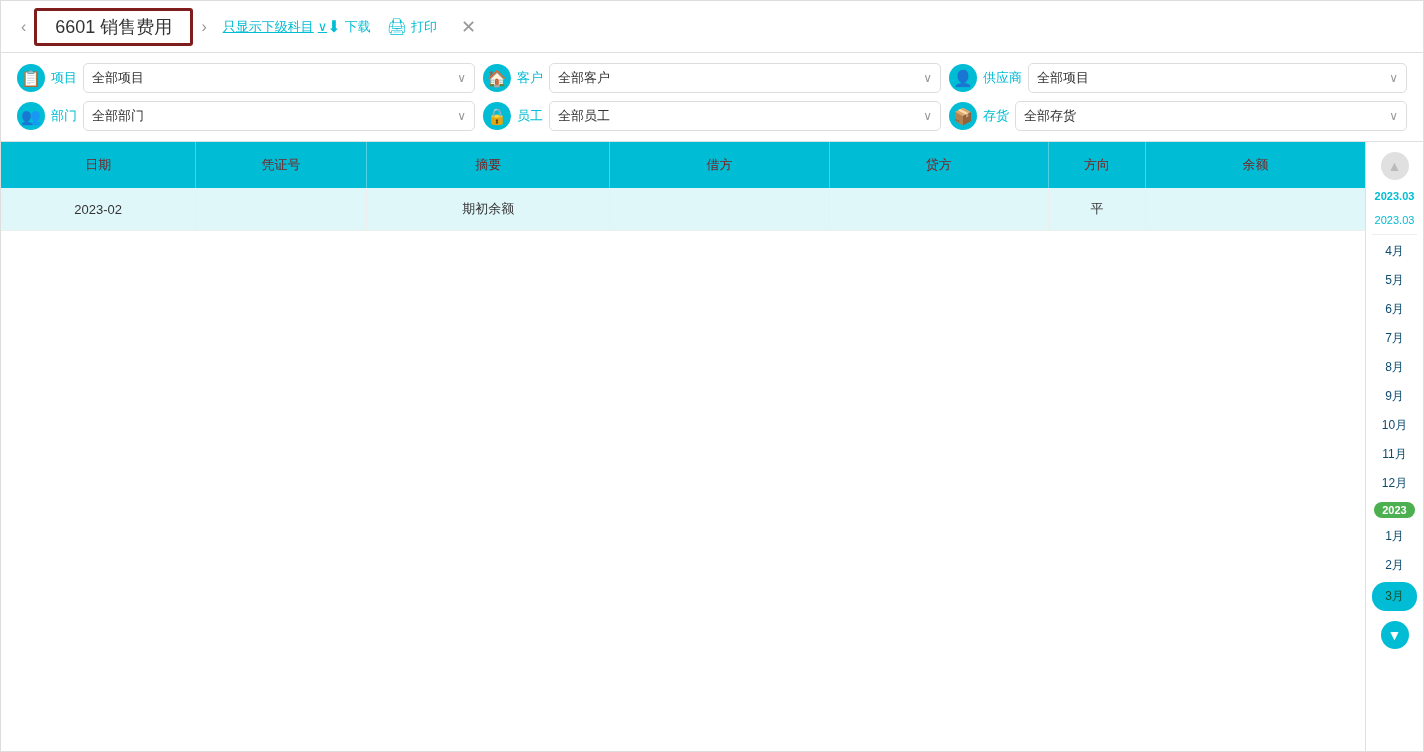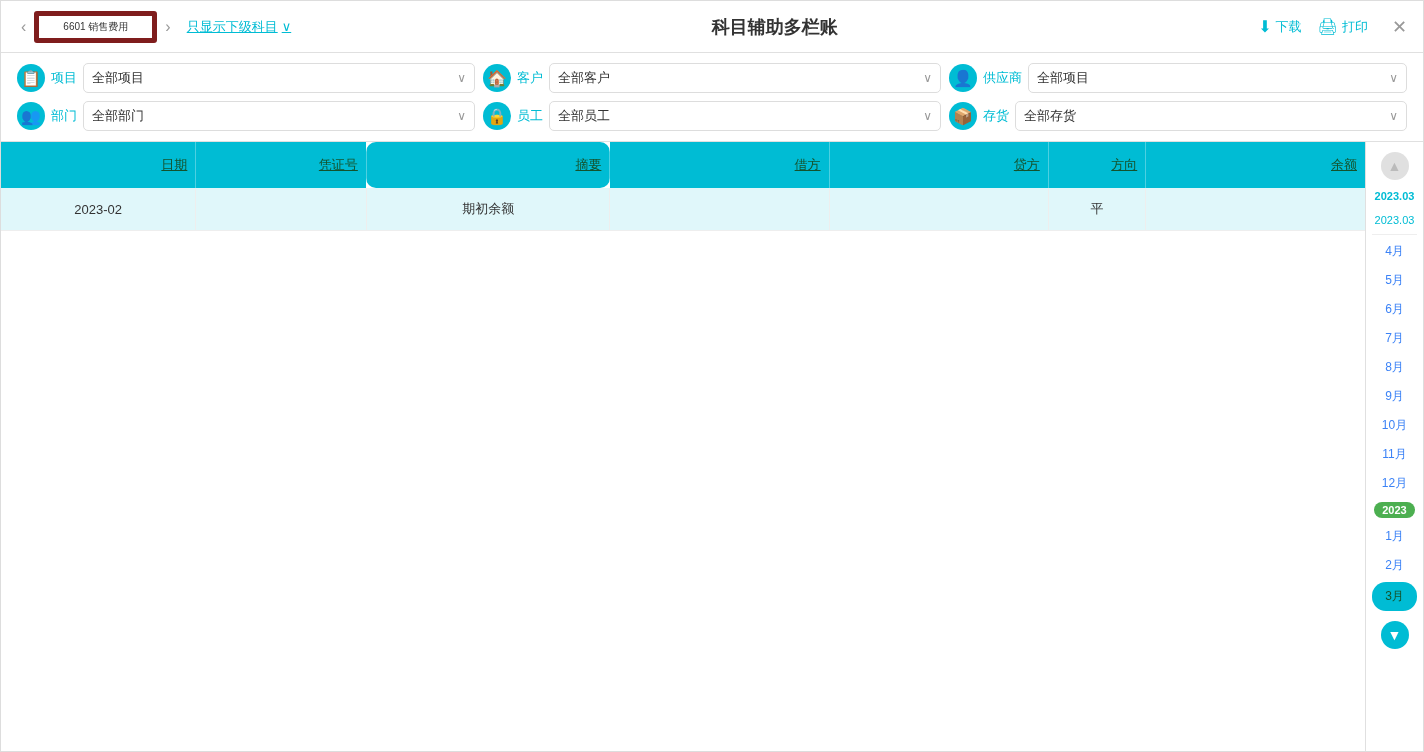--- a/index.html
+++ b/index.html
@@ -2,21 +2,21 @@
 <html><head>
   <meta charset="utf-8">
   <style>
     * { box-sizing: border-box; margin: 0; padding: 0; }
     body { font-family: "Microsoft YaHei", "PingFang SC", sans-serif; font-size: 13px; background: #f0f0f0; }
     .window { width: 1424px; height: 752px; background: #fff; position: relative; overflow: hidden; border: 1px solid #ddd; }
     
     
     .header { display: flex; align-items: center; padding: 10px 16px; border-bottom: 1px solid #e0e0e0; background: #fff; height: 52px; }
     .nav-btn { background: none; border: none; cursor: pointer; color: #999; font-size: 16px; padding: 2px 4px; }
-    .account-code { border: 5px solid #7f1d1d; border-radius: 3px; padding: 4px 24px; font-size: 10px; min-width: 120px; color: #333; margin: 0 4px; }
+    .account-code { border: 3px solid #7f1d1d; border-radius: 3px; padding: 4px 18px; font-size: 18px; min-width: 120px; color: #333; margin: 0 4px; }
     .show-sub { color: #00bcd4; text-decoration: underline; cursor: pointer; margin-left: 12px; display: flex; align-items: center; gap: 4px; }
     .page-title { flex: 1; text-align: center; font-size: 18px; font-weight: bold; color: #333; }
     .header-actions { display: flex; gap: 16px; align-items: center; }
     .header-btn { display: flex; align-items: center; gap: 4px; color: #00bcd4; cursor: pointer; background: none; border: none; font-size: 13px; }
     .close-btn { color: #999; font-size: 18px; cursor: pointer; background: none; border: none; margin-left: 8px; }
 
     
     .filter-bar { padding: 10px 16px; background: #fff; display: flex; flex-wrap: wrap; gap: 8px 0; border-bottom: 1px solid #e0e0e0; }
     .filter-row { display: flex; align-items: center; width: 100%; gap: 8px; }
     .filter-item { display: flex; align-items: center; gap: 6px; flex: 1; }
@@ -25,37 +25,37 @@
     .filter-select { flex: 1; border: 1px solid #ddd; border-radius: 5px; padding: 5px 8px; font-size: 13px; color: #333; background: #fff; display: flex; align-items: center; justify-content: space-between; cursor: pointer; min-width: 0; }
     .filter-select .arrow { color: #999; font-size: 12px; }
 
     
     .main-content { display: flex; height: calc(752px - 52px - 88px); }
     
     
     .table-area { flex: 1; overflow: auto; }
     table { width: 100%; border-collapse: collapse; }
     thead tr { background: #00bcd4; }
-    thead th { color: #14532d; padding: 14px 8px; text-align: right; font-weight: normal; font-size: 13px; border-right: 1px solid rgba(255,255,255,0.3); text-decoration: underline; }
+    thead th { color: #7f1d1d; padding: 14px 8px; text-align: center; font-weight: normal; font-size: 13px; border-right: 1px solid rgba(255,255,255,0.3); }
     thead th:last-child { border-right: none; }
     tbody tr { background: #fff; }
     tbody tr:nth-child(even) { background: #f9f9f9; }
     tbody td { padding: 12px 8px; text-align: center; font-size: 13px; color: #333; border-bottom: 1px solid #eee; border-right: 1px solid #eee; }
     tbody td:last-child { border-right: none; }
     .col-date { width: 160px; }
     .col-voucher { width: 140px; }
-    .col-summary { width: 200px; border-radius: 10px; }
+    .col-summary { width: 200px; }
     .col-debit { width: 180px; }
     .col-credit { width: 180px; }
     .col-dir { width: 80px; }
     .col-balance { width: 180px; }
 
     
     .right-sidebar { width: 58px; background: #fff; border-left: 1px solid #e0e0e0; display: flex; flex-direction: column; align-items: center; overflow: hidden; }
-    .sidebar-month { width: 100%; text-align: center; padding: 6px 2px; font-size: 12px; color: #3b82f6; cursor: pointer; }
+    .sidebar-month { width: 100%; text-align: center; padding: 6px 2px; font-size: 12px; color: #0c4a6e; cursor: pointer; }
     .sidebar-month.active-teal { background: #00bcd4; color: #fff; border-radius: 14px; margin: 2px 6px; width: calc(100% - 12px); }
     .sidebar-year-badge { background: #4caf50; color: #fff; border-radius: 10px; padding: 2px 8px; font-size: 11px; margin: 2px auto; display: block; text-align: center; font-weight: bold; }
     .sidebar-nav { width: 28px; height: 28px; border-radius: 50%; background: #00bcd4; color: #fff; display: flex; align-items: center; justify-content: center; cursor: pointer; margin: 4px auto; font-size: 14px; }
     .sidebar-nav-disabled { background: #e0e0e0; color: #bbb; }
     .sidebar-item-wrapper { width: 100%; display: flex; justify-content: center; }
     .sidebar-section-divider { width: 80%; height: 1px; background: #eee; margin: 2px auto; }
     
     
     .row-highlighted { background: #e0f7fa !important; }
   </style>
@@ -65,21 +65,20 @@
 <div class="window">
 
   <div class="header">
     <button class="nav-btn">‹</button>
     <div class="account-code">6601 销售费用</div>
     <button class="nav-btn">›</button>
     <span class="show-sub">
       <span>只显示下级科目</span>
       <span>∨</span>
     </span>
-    <div class="page-title">科目辅助多栏账</div>
     <div class="header-actions">
       <button class="header-btn">
         <span style="font-size:16px;">⬇</span>
         <span>下载</span>
       </button>
       <button class="header-btn">
         <span style="font-size:16px;">🖨</span>
         <span>打印</span>
       </button>
       <button class="close-btn">✕</button>

